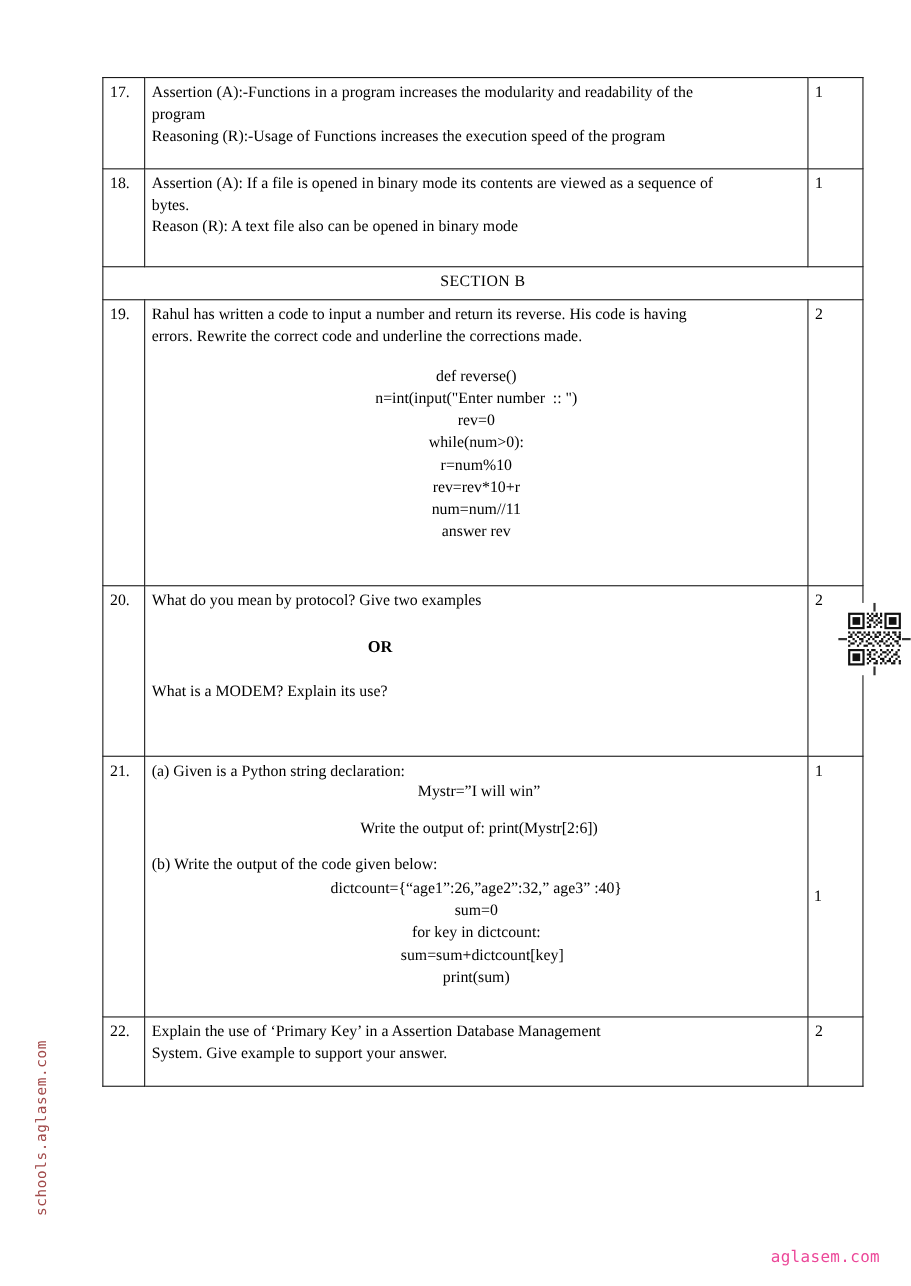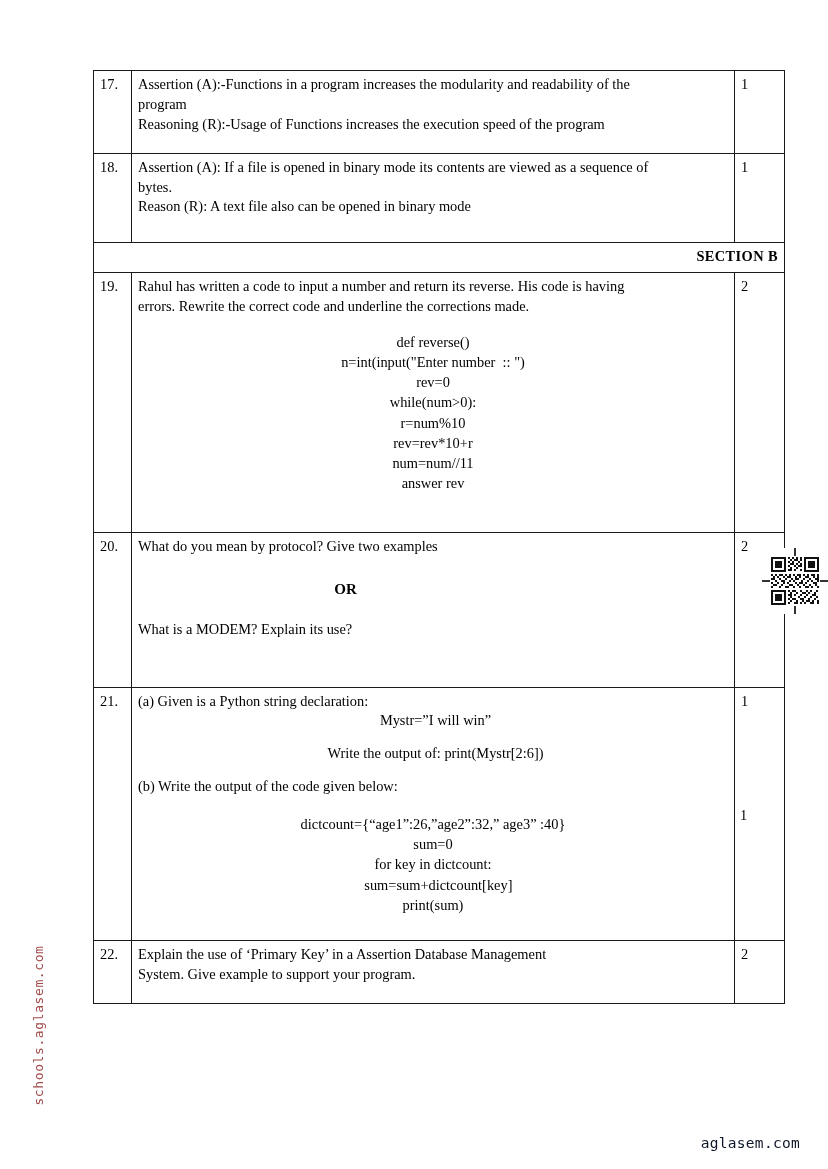--- a/index.html
+++ b/index.html
@@ -31,21 +31,21 @@
     color: #a14a4a;
     white-space: nowrap;
   }
   .footer-watermark {
     position: absolute;
     right: 28px;
     bottom: 18px;
     font-family: "DejaVu Sans Mono", "Liberation Mono", monospace;
     font-size: 14.5px;
     letter-spacing: 0.3px;
-    color: #0f172a;
+    color: #ec4899;
     white-space: nowrap;
   }
 
   
   .qr-wrap {
     position: absolute;
     left: 762px;
     top: 548px;
     width: 66px;
     height: 66px;
@@ -84,22 +84,22 @@
     font-size: 14.4px;
     position: relative;
   }
   .body-cell { padding-left: 7px; }
 
   .opt-line { white-space: nowrap; }
   .opt-cell { padding-top: 6px; padding-bottom: 4px; }
   .opt-cell .opt-line { padding-left: 28px; line-height: 1.53; }
 
   .section-cell {
-    text-align: right;
-    font-weight: bold;
+    text-align: center;
+    font-weight: normal;
     letter-spacing: 0.4px;
     font-size: 15px;
     padding-top: 4px;
     padding-bottom: 4px;
   }
 
   .code-block {
     margin-top: 15px;
     line-height: 1.40;
   }
@@ -349,40 +349,40 @@
 
     <tr>
       <td class="num-cell">21.</td>
       <td class="body-cell">
         <div> (a)  Given is a Python string declaration:</div>
         <div class="hang">Mystr=”I will win”</div>
         <div class="spacer-sm"></div>
         <div class="hang">Write the output of: print(Mystr[2:6])</div>
         <div class="spacer-sm"></div>
         <div> (b)  Write the output of the code given below:</div>
-        <div class="code-block" style="margin-top:17px">
+        <div class="code-block" style="margin-top:1px">
           <div>dictcount={“age1”:26,”age2”:32,” age3” :40}</div>
           <div>sum=0</div>
           <div>for key in dictcount:</div>
           <div>   sum=sum+dictcount[key]</div>
           <div>print(sum)</div>
         </div>
         <div class="spacer-md"></div>
       </td>
       <td class="marks-cell">
         <span>1</span>
         <span class="marks-second">1</span>
       </td>
     </tr>
 
     <tr>
       <td class="num-cell">22.</td>
       <td class="body-cell">
         <div>Explain the use of ‘Primary Key’ in a Assertion Database Management</div>
-        <div>System. Give example to support your program.</div>
+        <div>System. Give example to support your answer.</div>
         <div class="spacer-sm"></div>
       </td>
       <td class="marks-cell">2</td>
     </tr>
 
 
   </tbody>
 </table>
 
 </body></html>

